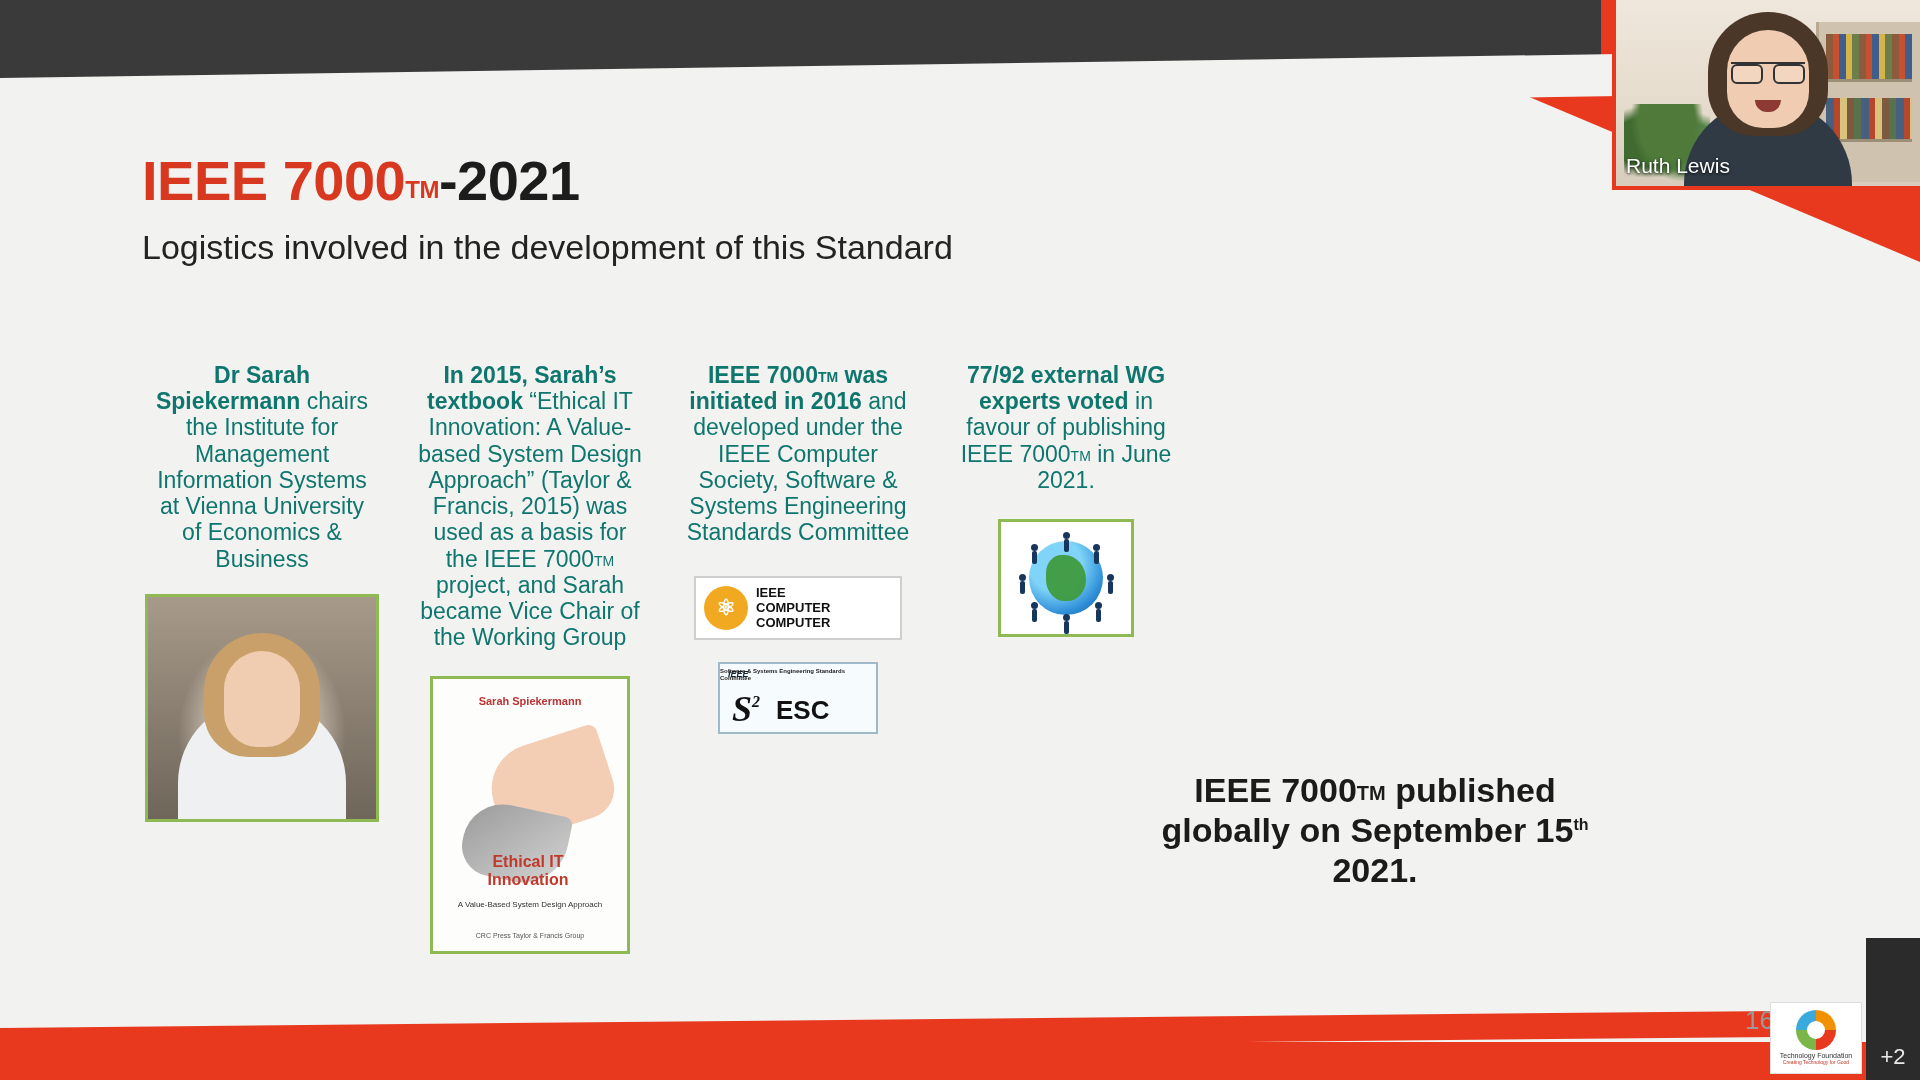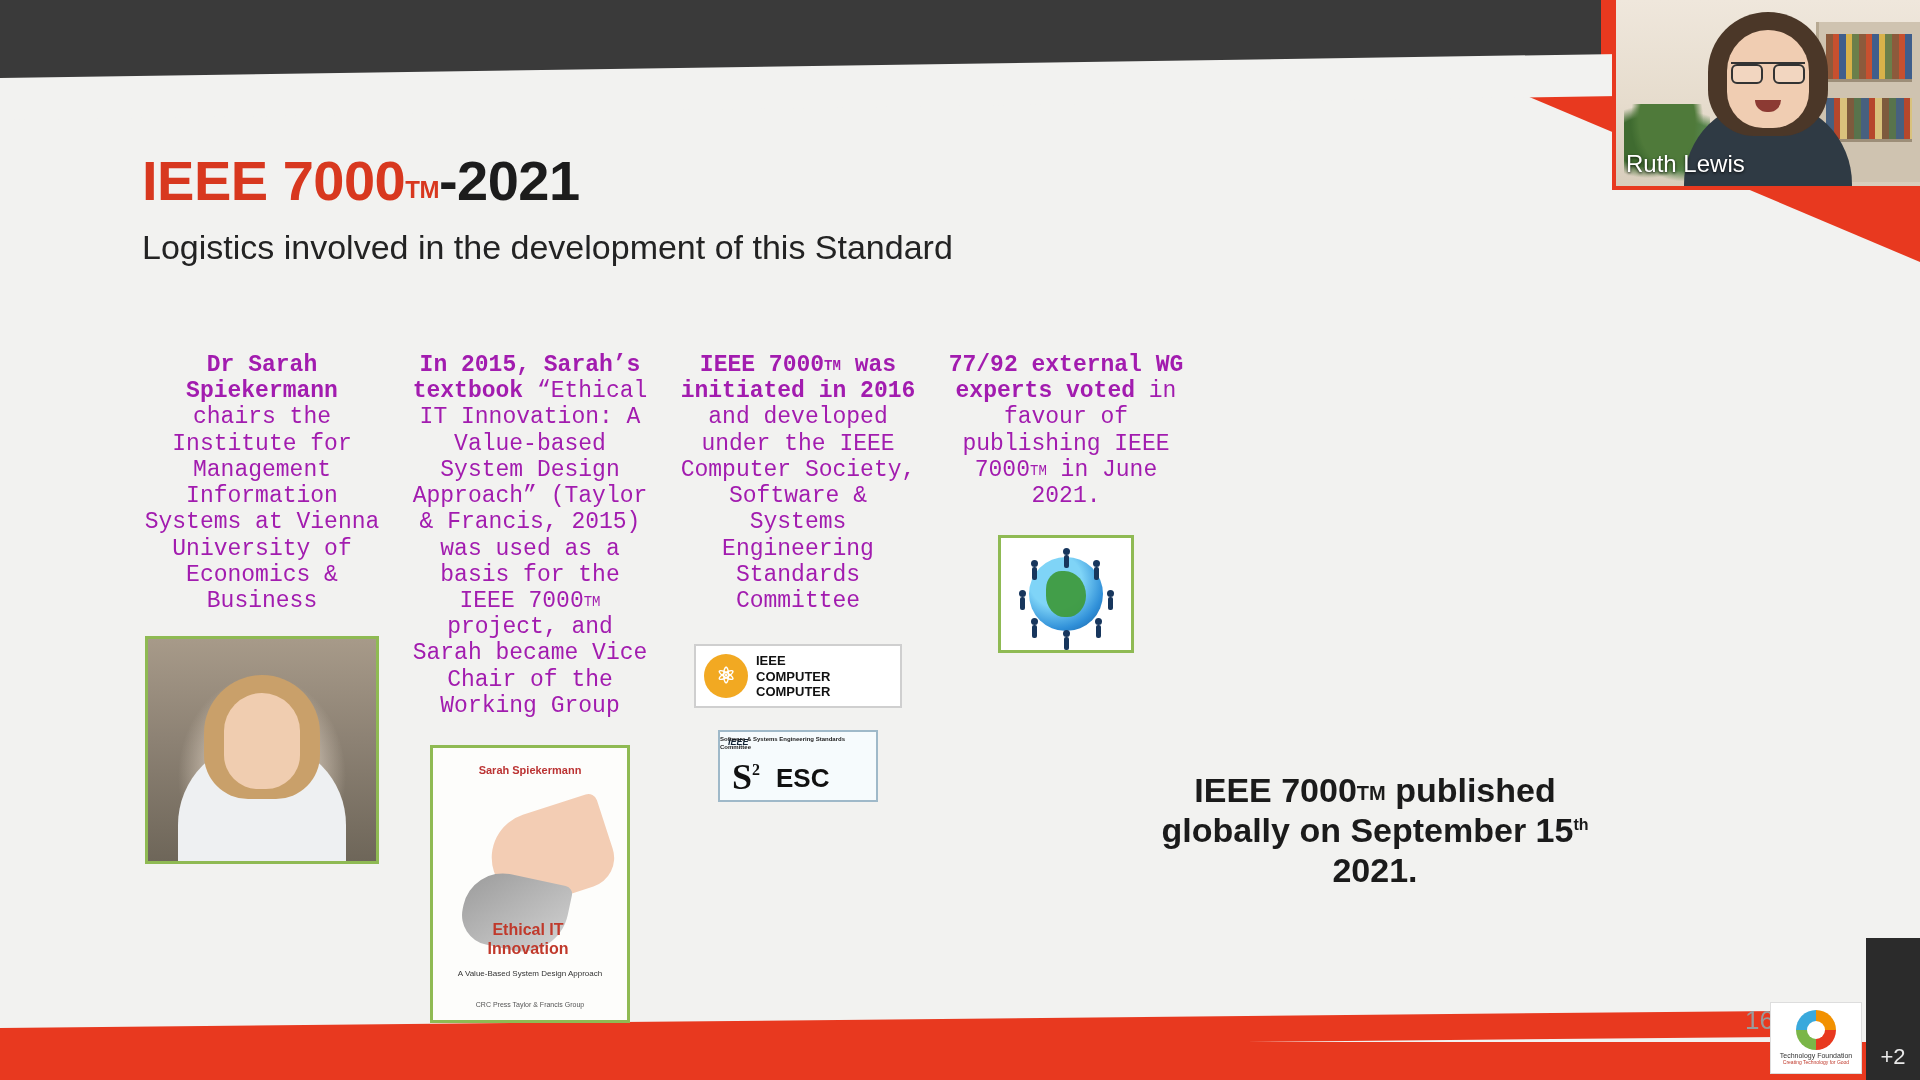--- a/index.html
+++ b/index.html
@@ -107,25 +107,24 @@
     padding: 0 10px;
     text-align: center;
   }
   .col-1 { width: 268px; }
   .col-2 { width: 268px; }
   .col-3 { width: 268px; }
   .col-4 { width: 268px; }
   .col-5 { width: 268px; }
 
   .col p {
-    margin: 2px;
+    margin: 12px;
     font-size: 23px;
     line-height: 1.14;
-    color: #a21caf;
-    font-family: Liberation Mono, monospace;
+    color: #0f766e;
   }
   .col .b { font-weight: bold; }
   .tmsm { font-size: 14px; vertical-align: 1px; }
 
   
   .photo-frame {
     margin: 22px auto 0;
     width: 234px; height: 228px;
     border: 3px solid #8fba53;
     background: #9a8f80;
@@ -241,20 +240,21 @@
   }
   .s2esc-right {
     position: absolute; right: 6px; top: 4px;
     font-size: 6px; color: #222; text-align: left; line-height: 1.25;
     font-weight: bold;
   }
   .s2esc-big {
     position: absolute; left: 12px; bottom: 2px;
     font-size: 36px; font-weight: bold; font-family: "Liberation Serif", serif;
     color: #111;
+    font-style: italic;
   }
   .s2esc-sup {
     font-size: 16px; vertical-align: 14px;
   }
   .s2esc-esc {
     position: absolute; left: 56px; bottom: 6px;
     font-size: 26px; font-weight: bold; color: #111;
   }
 
   .globe-frame {
@@ -442,21 +442,21 @@
     left: 50%; top: 100px;
     transform: translateX(-50%);
     width: 26px; height: 12px;
     background: #8c3a33;
     border-radius: 0 0 14px 14px;
   }
   .vt-name {
     position: absolute;
     left: 10px; bottom: 8px;
     color: #fff;
-    font-size: 24px;
+    font-size: 21px;
     text-shadow: 0 1px 3px rgba(0,0,0,.85);
     z-index: 3;
     text-align: right;
   }
 
   
   .more-badge {
     position: absolute;
     right: 0; bottom: 0;
     width: 54px; height: 142px;

